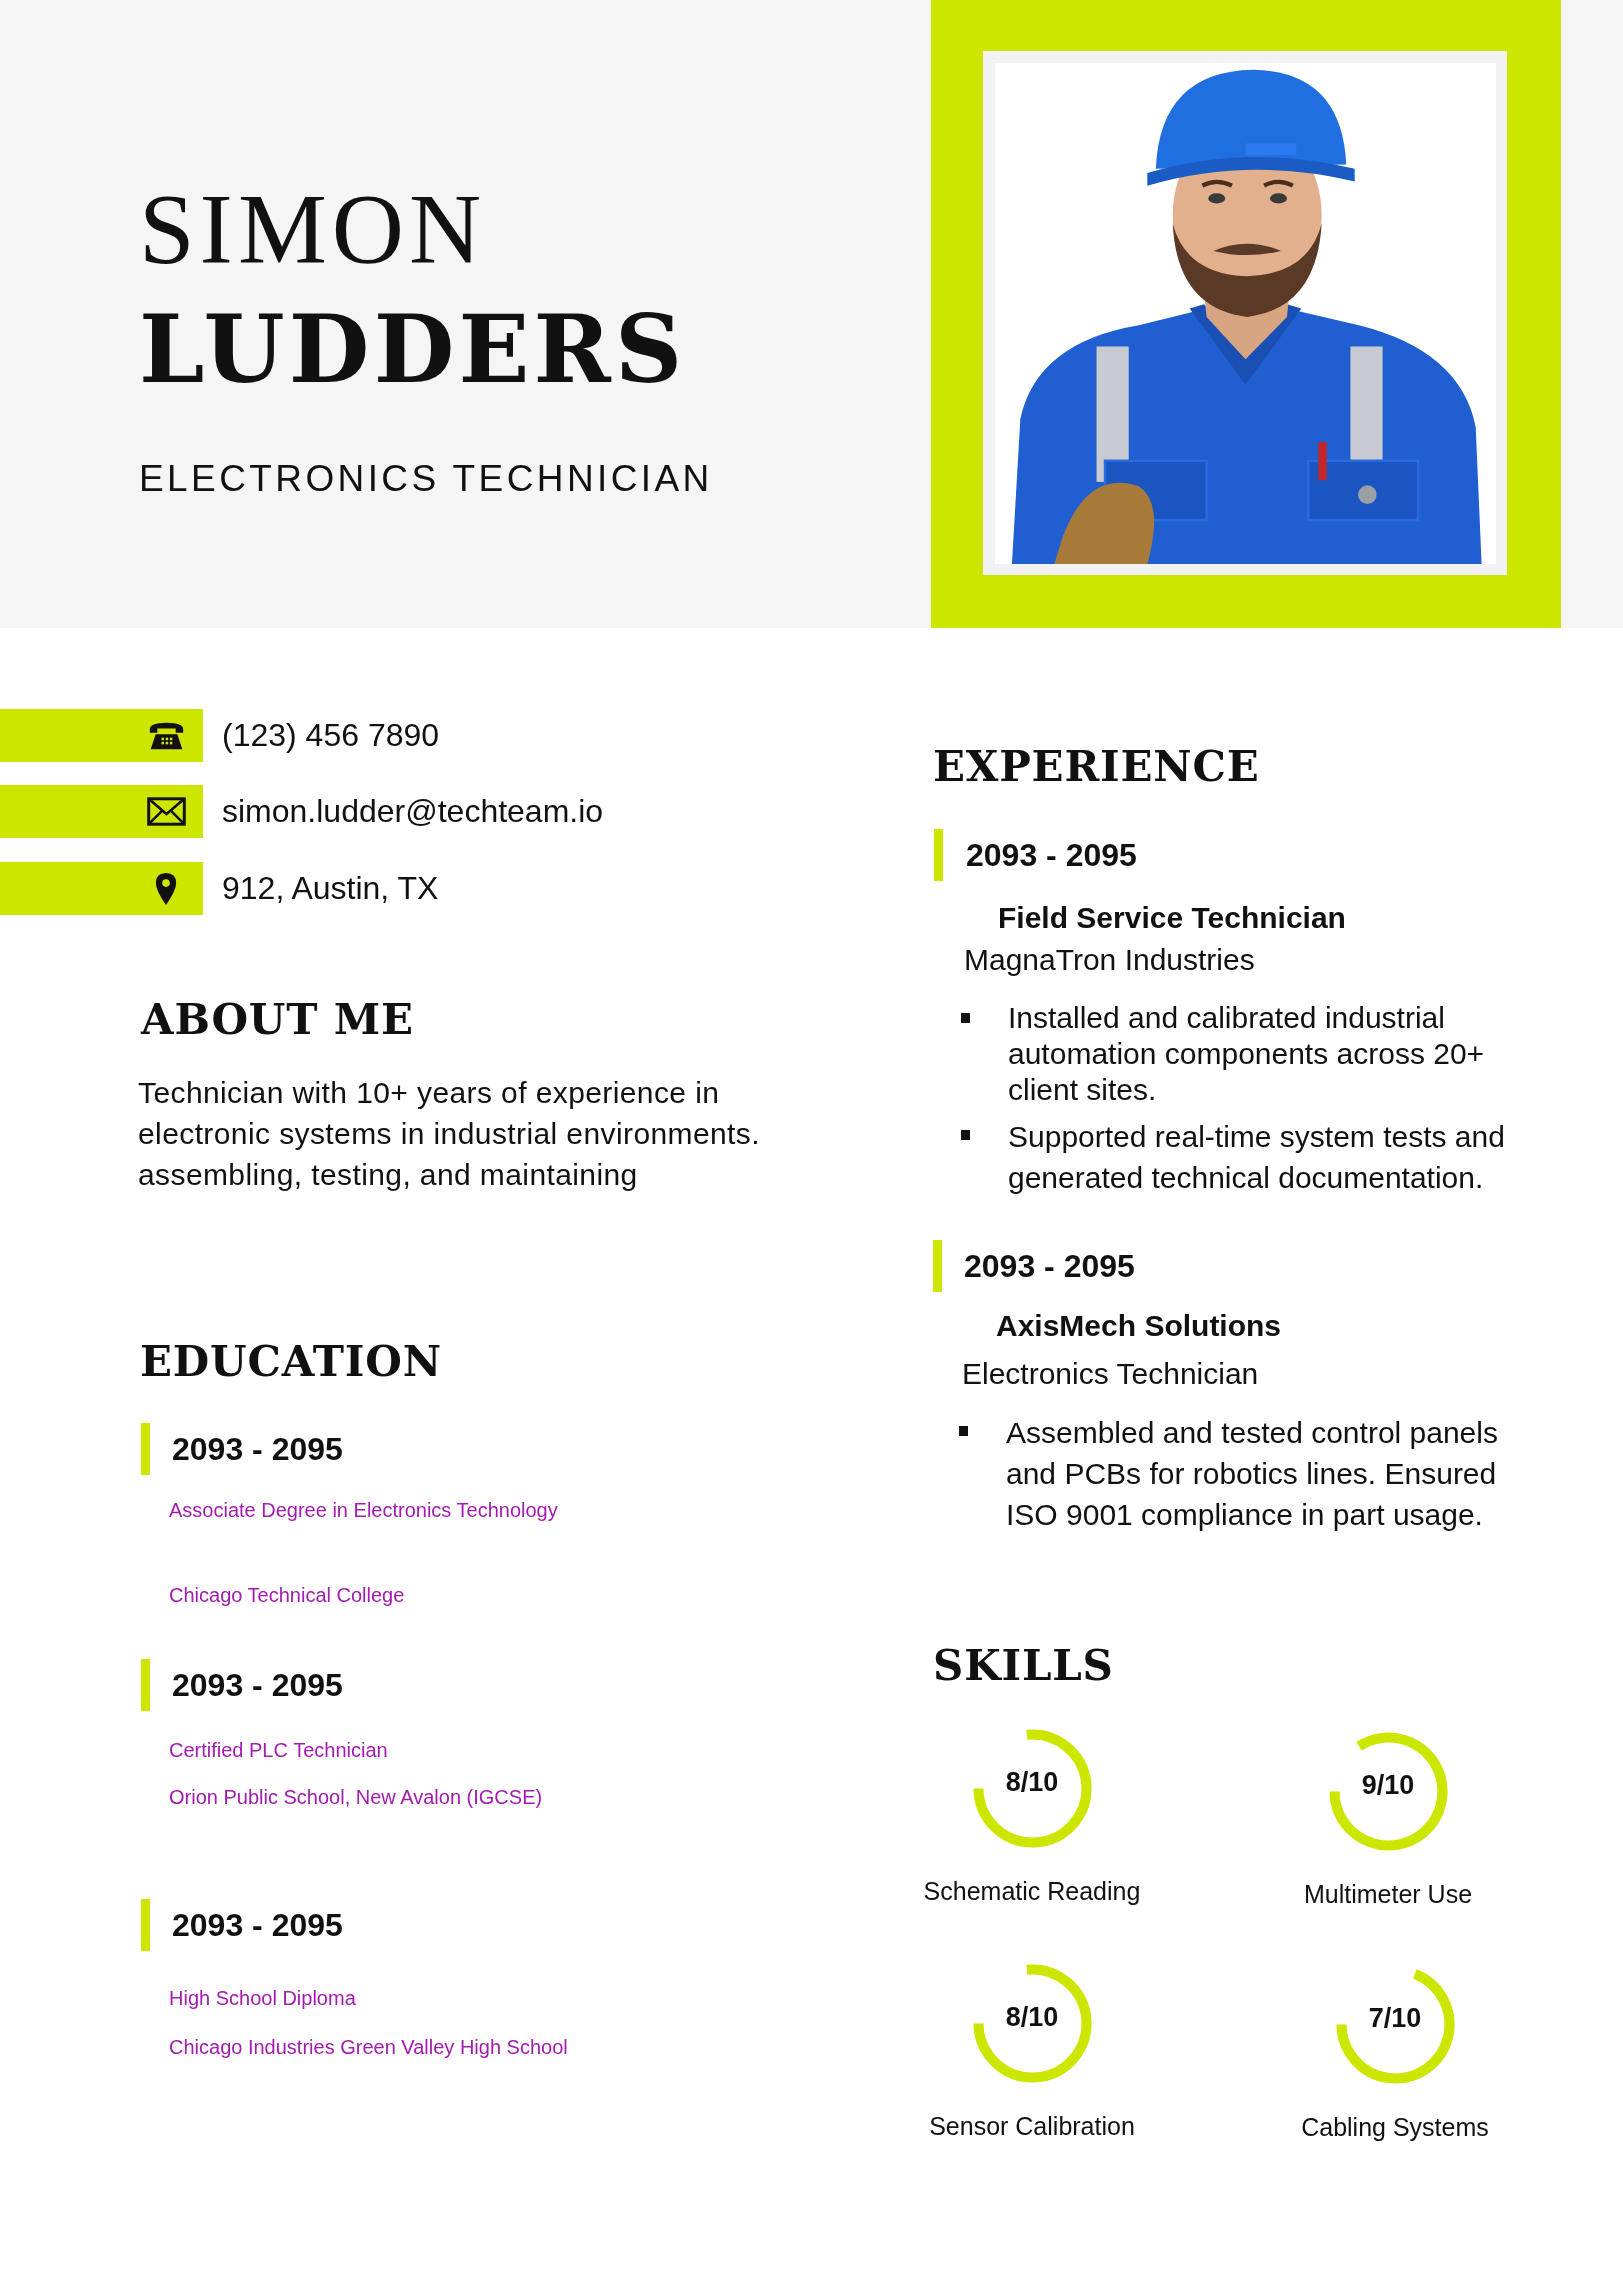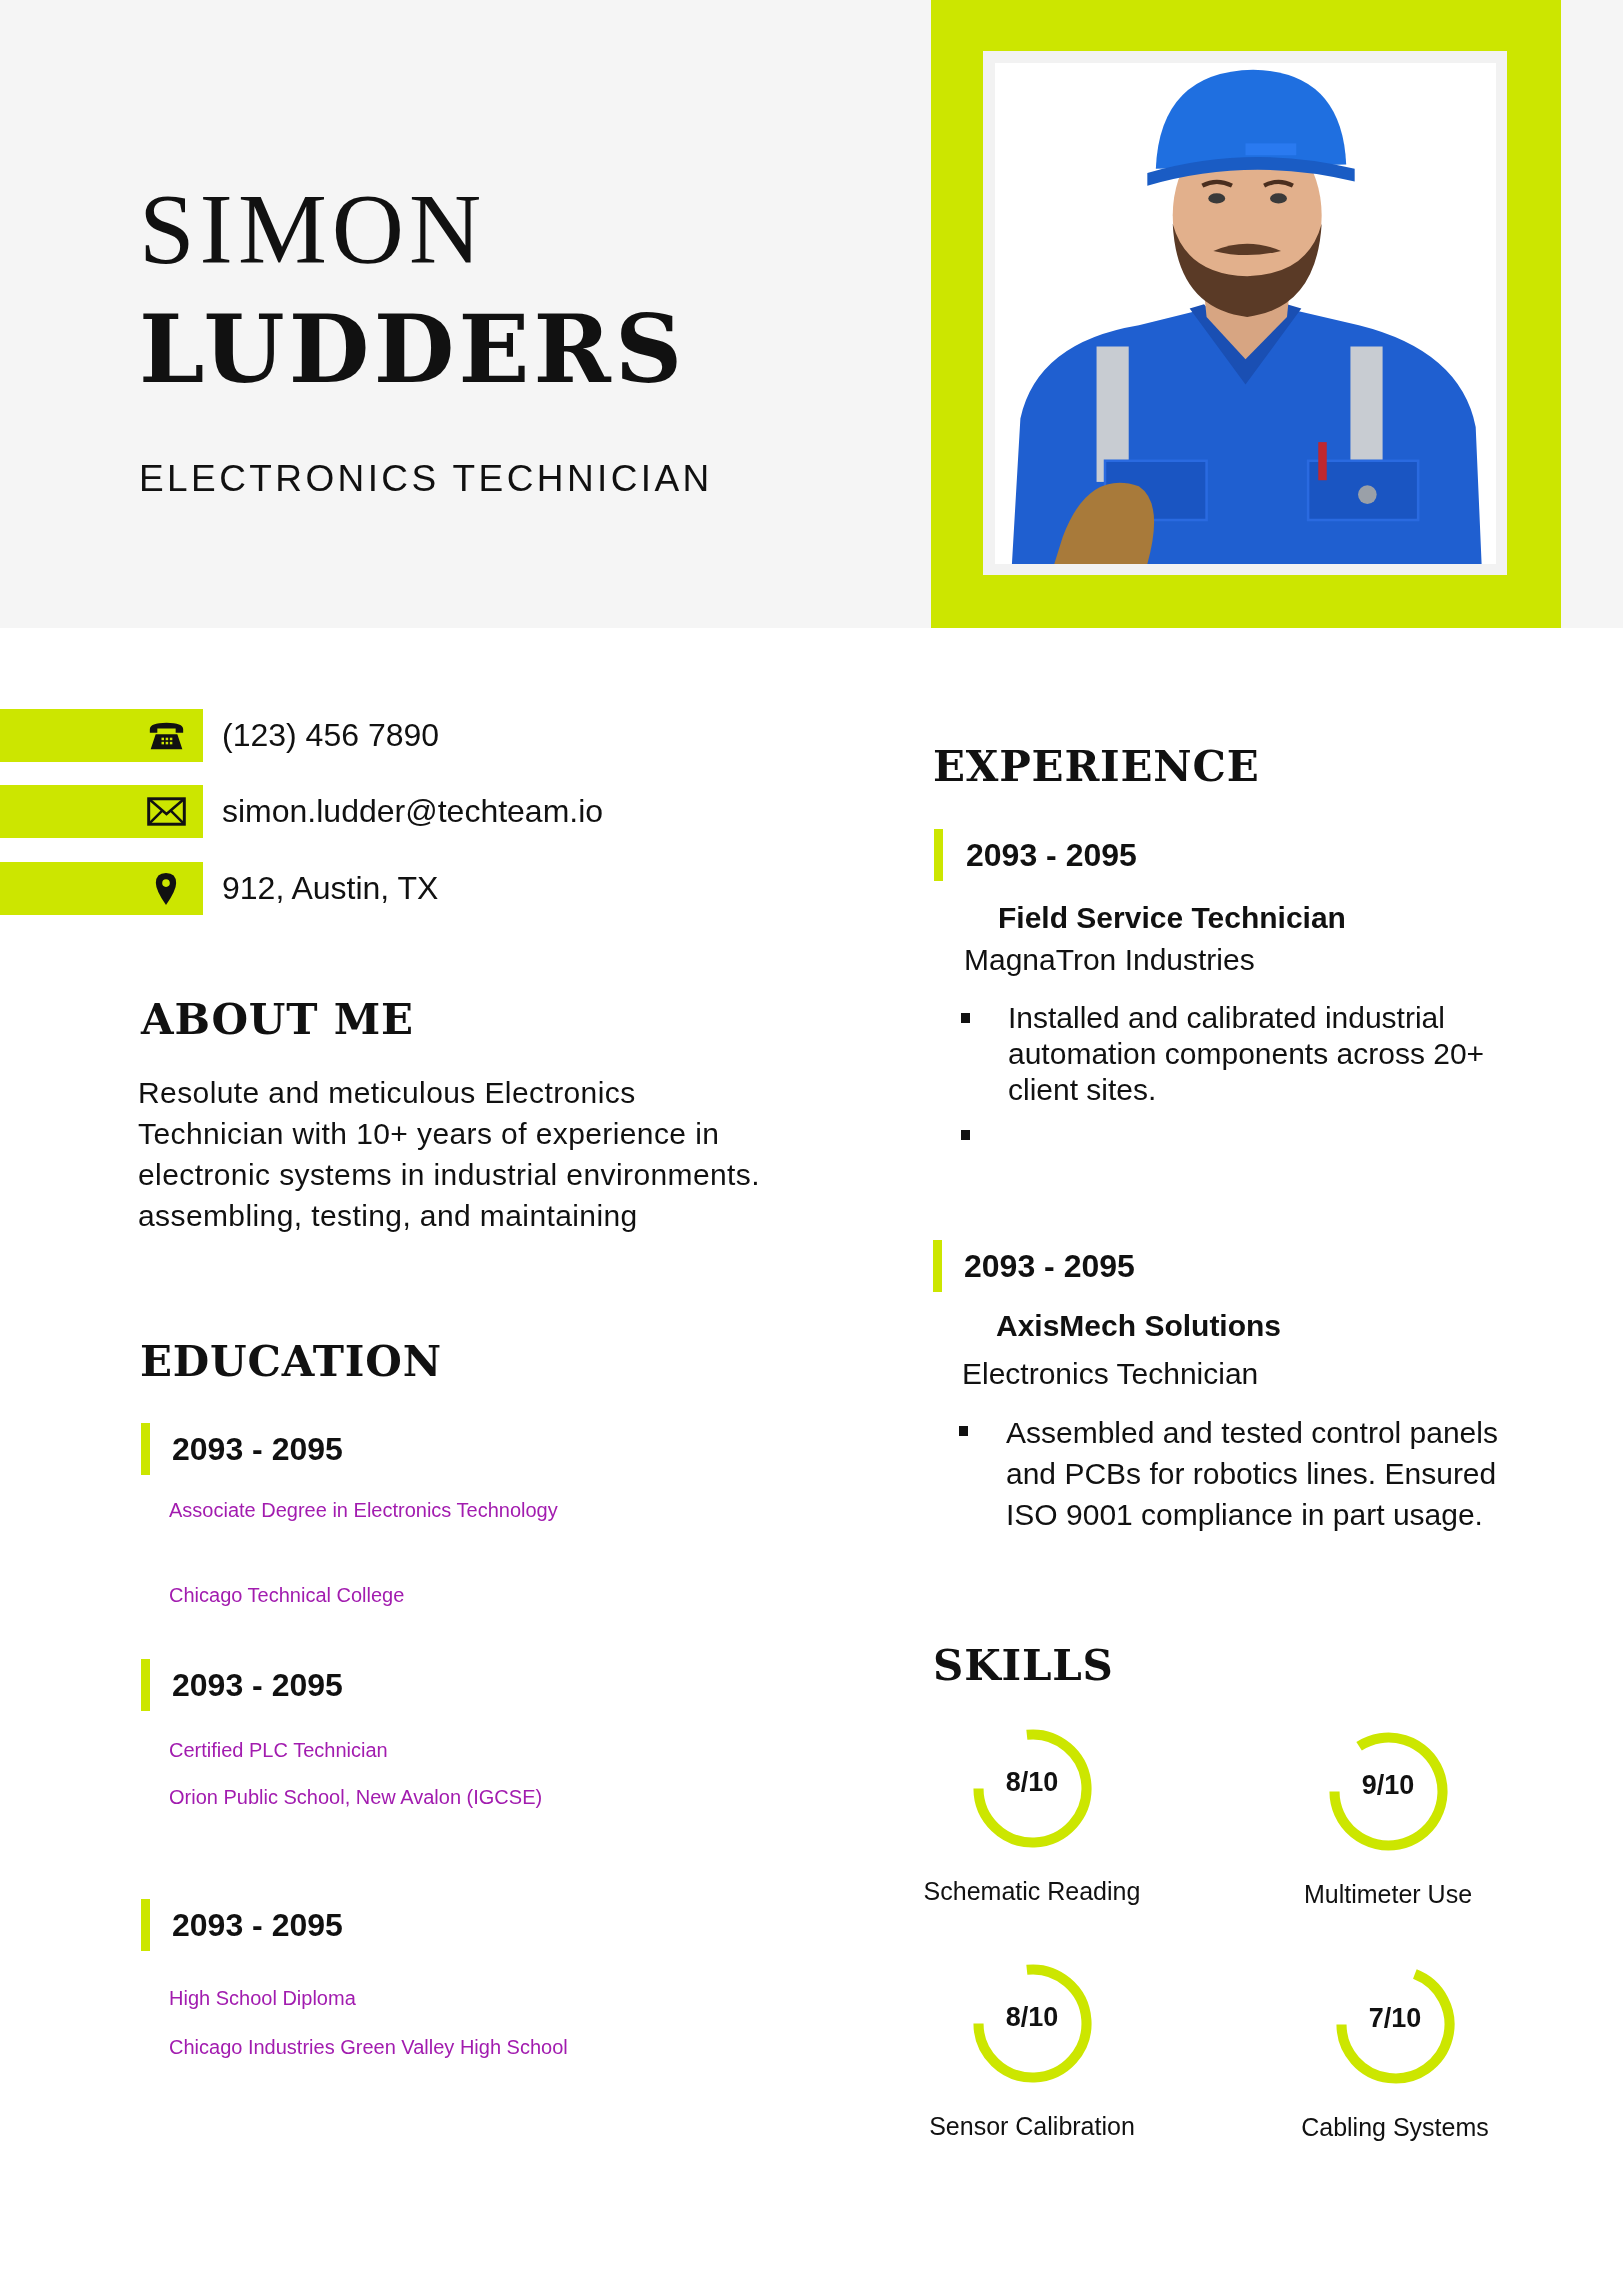--- a/index.html
+++ b/index.html
@@ -125,21 +125,20 @@
 <div class="abs contact-icon" style="top:862px">
   <svg width="22" height="34" viewBox="0 0 26 40">
     <path d="M13 1 Q25 1 25 13 Q25 22 13 39 Q1 22 1 13 Q1 1 13 1 Z" fill="#111"></path>
     <circle cx="13" cy="13" r="4.5" fill="#cce600"></circle>
   </svg>
 </div>
 <div class="abs contact-text" style="top:862px">912, Austin, TX</div>
 
 <div class="abs section-heading" style="left:141px;top:999px">ABOUT ME</div>
 <div class="abs about-body">
-  <div>Resolute and meticulous Electronics</div>
   <div>Technician with 10+ years of experience in</div>
   <div>electronic systems in industrial environments.</div>
   <div>assembling, testing, and maintaining</div>
 </div>
 
 <div class="abs section-heading" style="left:140px;top:1341px">EDUCATION</div>
 
 <div class="abs date-bar" style="left:141px;top:1423px"></div>
 <div class="abs date-text" style="left:172px;top:1423px">2093 - 2095</div>
 <div class="abs edu-text" style="left:169px;top:1492px;width:473px">Associate Degree in Electronics Technology</div>
@@ -161,20 +160,21 @@
 <div class="abs date-text" style="left:966px;top:829px">2093 - 2095</div>
 <div class="abs job-role" style="left:964px;top:897px">Field Service Technician</div>
 <div class="abs job-company" style="left:964px;top:939px">MagnaTron Industries</div>
 <div class="abs bullet-list" style="left:1008px;top:1000px">
   <div class="bullet-item" style="top:0">
     <span class="bullet-mark"></span>
     <span>Installed and calibrated industrial automation components across 20+ client sites.</span>
   </div>
   <div class="bullet-item" style="top:116px;line-height:41px">
     <span class="bullet-mark" style="top:14.4px"></span>
+    <span>Supported real-time system tests and generated technical documentation.</span>
   </div>
 </div>
 
 <div class="abs date-bar" style="left:933px;top:1240px"></div>
 <div class="abs date-text" style="left:964px;top:1240px">2093 - 2095</div>
 <div class="abs job-role" style="left:962px;top:1305px">AxisMech Solutions</div>
 <div class="abs job-company" style="left:962px;top:1353px">Electronics Technician</div>
 <div class="abs bullet-list" style="left:1006px;top:1412px">
   <div class="bullet-item" style="top:0;line-height:41px">
     <span class="bullet-mark" style="top:14.4px"></span>

